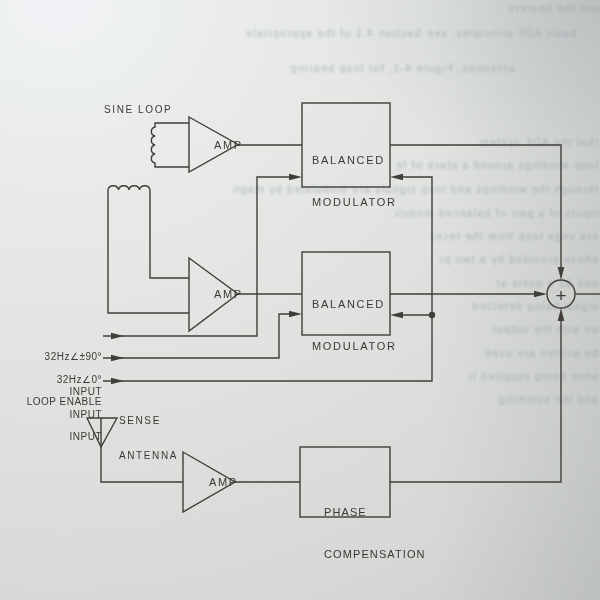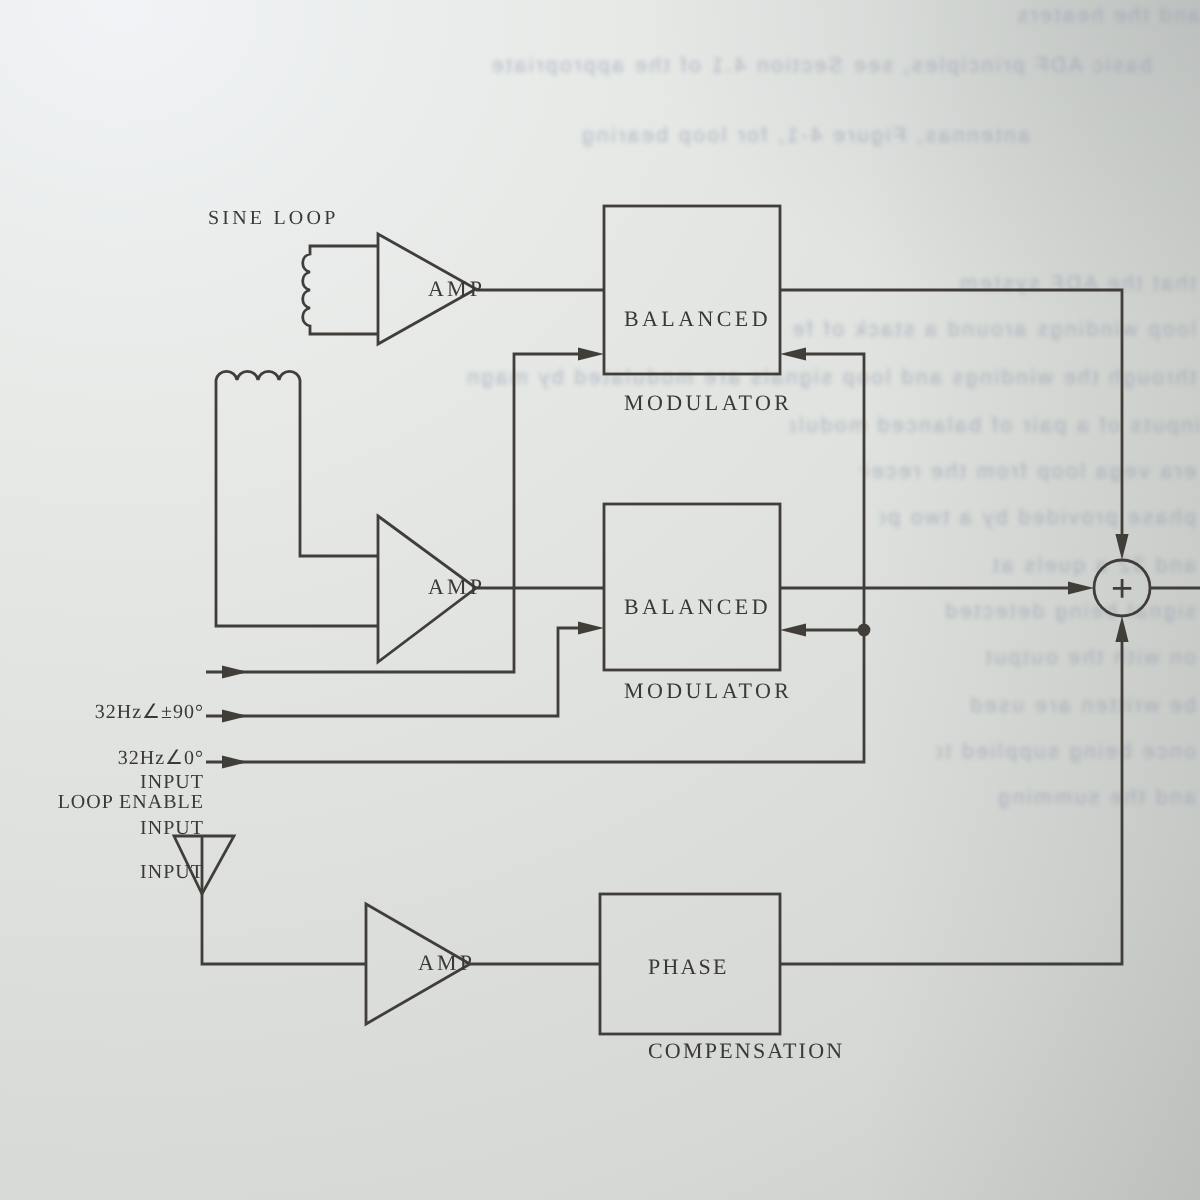--- a/index.html
+++ b/index.html
@@ -13,21 +13,21 @@
     color:#3b3936;
   }
   .bleed{
     position:absolute;height:13px;overflow:hidden;white-space:nowrap;
     font-size:10.5px;letter-spacing:1.3px;line-height:13px;
     color:rgba(146,155,178,0.60);
     filter:blur(1.1px);
     transform:scaleX(-1);
   }
   svg.diagram{position:absolute;left:0;top:0;}
-  .lbl{position:absolute;white-space:pre;font-family:Liberation Serif, serif;}
+  .lbl{position:absolute;white-space:pre;}
   .cap{font-size:10px;letter-spacing:1.6px;line-height:13.5px;}
   .amp{font-size:11px;letter-spacing:1.6px;}
   .boxlbl{font-size:11px;letter-spacing:1.7px;line-height:14px;}
   .ctr{text-align:left;margin-left:24px;}
   .inblk{font-size:10px;letter-spacing:0.5px;line-height:11.5px;text-align:right;width:86px;left:16px;}
 </style>
 </head>
 <body>
 
 <div class="page">
@@ -131,32 +131,36 @@
   <div class="lbl boxlbl" style="left:312px;top:125px;">
     <div>BALANCED</div>
     <div>MODULATOR</div>
   </div>
 
   <div class="lbl boxlbl" style="left:312px;top:269px;">
     <div>BALANCED</div>
     <div>MODULATOR</div>
   </div>
 
-  <div class="lbl boxlbl ctr" style="left:300px;top:449px;width:90px;letter-spacing:1.1px;">
+  <div class="lbl boxlbl ctr" style="left:300px;top:477px;width:90px;letter-spacing:1.1px;">
     <div>PHASE</div>
     <div>COMPENSATION</div>
   </div>
 
   <div class="lbl inblk" style="top:328px;">
     <div>32Hz∠±90°</div>
     <div>INPUT</div>
   </div>
   <div class="lbl inblk" style="top:351px;">
     <div>32Hz∠0°</div>
     <div>INPUT</div>
   </div>
   <div class="lbl inblk" style="top:373px;">
     <div>LOOP ENABLE</div>
     <div>INPUT</div>
   </div>
 
+  <div class="lbl cap ctr" style="left:95px;top:392px;width:80px;line-height:11.5px;">
+    <div>SENSE</div>
+    <div>ANTENNA</div>
+  </div>
 
 </div>
 
 </body></html>

